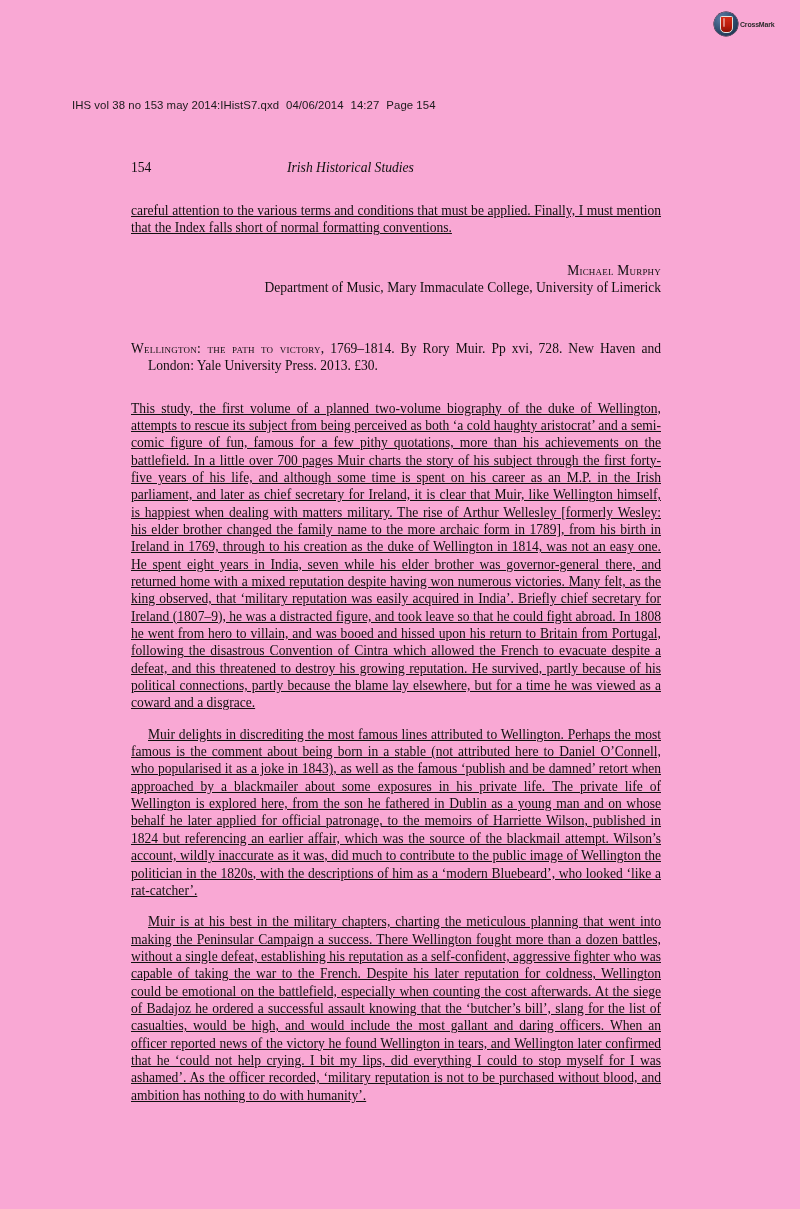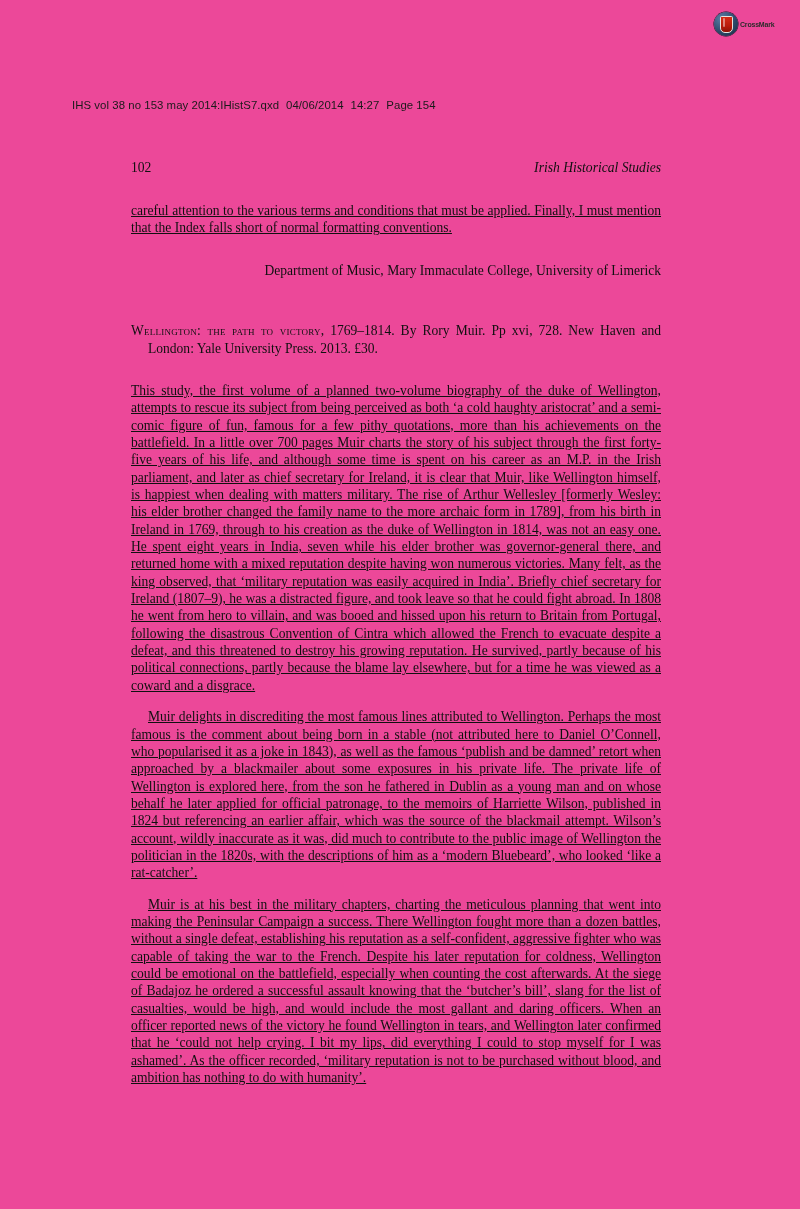--- a/index.html
+++ b/index.html
@@ -14,21 +14,21 @@
     position: relative;
     overflow: hidden;
     font-family: "Liberation Serif", "DejaVu Serif", serif;
     color: #101010;
     -webkit-font-smoothing: antialiased;
   }
 
   .page {
     position: absolute;
     inset: 0;
-    background: #ec4899;
+    background: #f9a8d4;
   }
 
   
   .crossmark {
     position: absolute;
     top: 11px;
     left: 714px;
     width: 72px;
     height: 26px;
     display: flex;
@@ -103,21 +103,21 @@
     margin-bottom: 25px;
     height: 17px;
   }
   .runninghead .folio {
     width: 156px;
     flex: 0 0 auto;
   }
   .runninghead .journal {
     font-style: italic;
     flex: 1 1 auto;
-    text-align: right;
+    text-align: left;
   }
 
   p {
     margin: 0;
     font-size: 13.55px;
     line-height: 17.35px;
     text-align: justify;
     text-justify: inter-word;
     hyphens: none;
     text-decoration: underline;
@@ -168,27 +168,28 @@
     <span class="crossmark-word">CrossMark</span>
   </div>
 
   <div class="prodline">
     <span>IHS vol 38 no 153 may 2014:IHistS7.qxd</span><span class="gap"></span><span>04/06/2014</span><span class="gap"></span><span>14:27</span><span class="gap"></span><span>Page 154</span>
   </div>
 
   <div class="content">
 
     <div class="runninghead">
-      <span class="folio">102</span>
+      <span class="folio">154</span>
       <span class="journal">Irish Historical Studies</span>
     </div>
 
     <p class="flush">careful attention to the various terms and conditions that must be applied. Finally, I must mention that the Index falls short of normal formatting conventions.</p>
 
     <div class="signature">
+      <span class="author">Michael Murphy</span>
       <span class="affil">Department of Music, Mary Immaculate College, University of Limerick</span>
     </div>
 
     <div class="citation">
       <span class="smallcaps">Wellington: the path to victory</span><span>, 1769–1814. By Rory Muir. Pp xvi, 728. New Haven and London: Yale University Press. 2013. £30.</span>
     </div>
 
     <div class="body-block">
       <p class="flush">This study, the first volume of a planned two-volume biography of the duke of Wellington, attempts to rescue its subject from being perceived as both ‘a cold haughty aristocrat’ and a semi-comic figure of fun, famous for a few pithy quotations, more than his achievements on the battlefield. In a little over 700 pages Muir charts the story of his subject through the first forty-five years of his life, and although some time is spent on his career as an M.P. in the Irish parliament, and later as chief secretary for Ireland, it is clear that Muir, like Wellington himself, is happiest when dealing with matters military. The rise of Arthur Wellesley [formerly Wesley: his elder brother changed the family name to the more archaic form in 1789], from his birth in Ireland in 1769, through to his creation as the duke of Wellington in 1814, was not an easy one. He spent eight years in India, seven while his elder brother was governor-general there, and returned home with a mixed reputation despite having won numerous victories. Many felt, as the king observed, that ‘military reputation was easily acquired in India’. Briefly chief secretary for Ireland (1807–9), he was a distracted figure, and took leave so that he could fight abroad. In 1808 he went from hero to villain, and was booed and hissed upon his return to Britain from Portugal, following the disastrous Convention of Cintra which allowed the French to evacuate despite a defeat, and this threatened to destroy his growing reputation. He survived, partly because of his political connections, partly because the blame lay elsewhere, but for a time he was viewed as a coward and a disgrace.</p>
       <p class="indent">Muir delights in discrediting the most famous lines attributed to Wellington. Perhaps the most famous is the comment about being born in a stable (not attributed here to Daniel O’Connell, who popularised it as a joke in 1843), as well as the famous ‘publish and be damned’ retort when approached by a blackmailer about some exposures in his private life. The private life of Wellington is explored here, from the son he fathered in Dublin as a young man and on whose behalf he later applied for official patronage, to the memoirs of Harriette Wilson, published in 1824 but referencing an earlier affair, which was the source of the blackmail attempt. Wilson’s account, wildly inaccurate as it was, did much to contribute to the public image of Wellington the politician in the 1820s, with the descriptions of him as a ‘modern Bluebeard’, who looked ‘like a rat-catcher’.</p>

